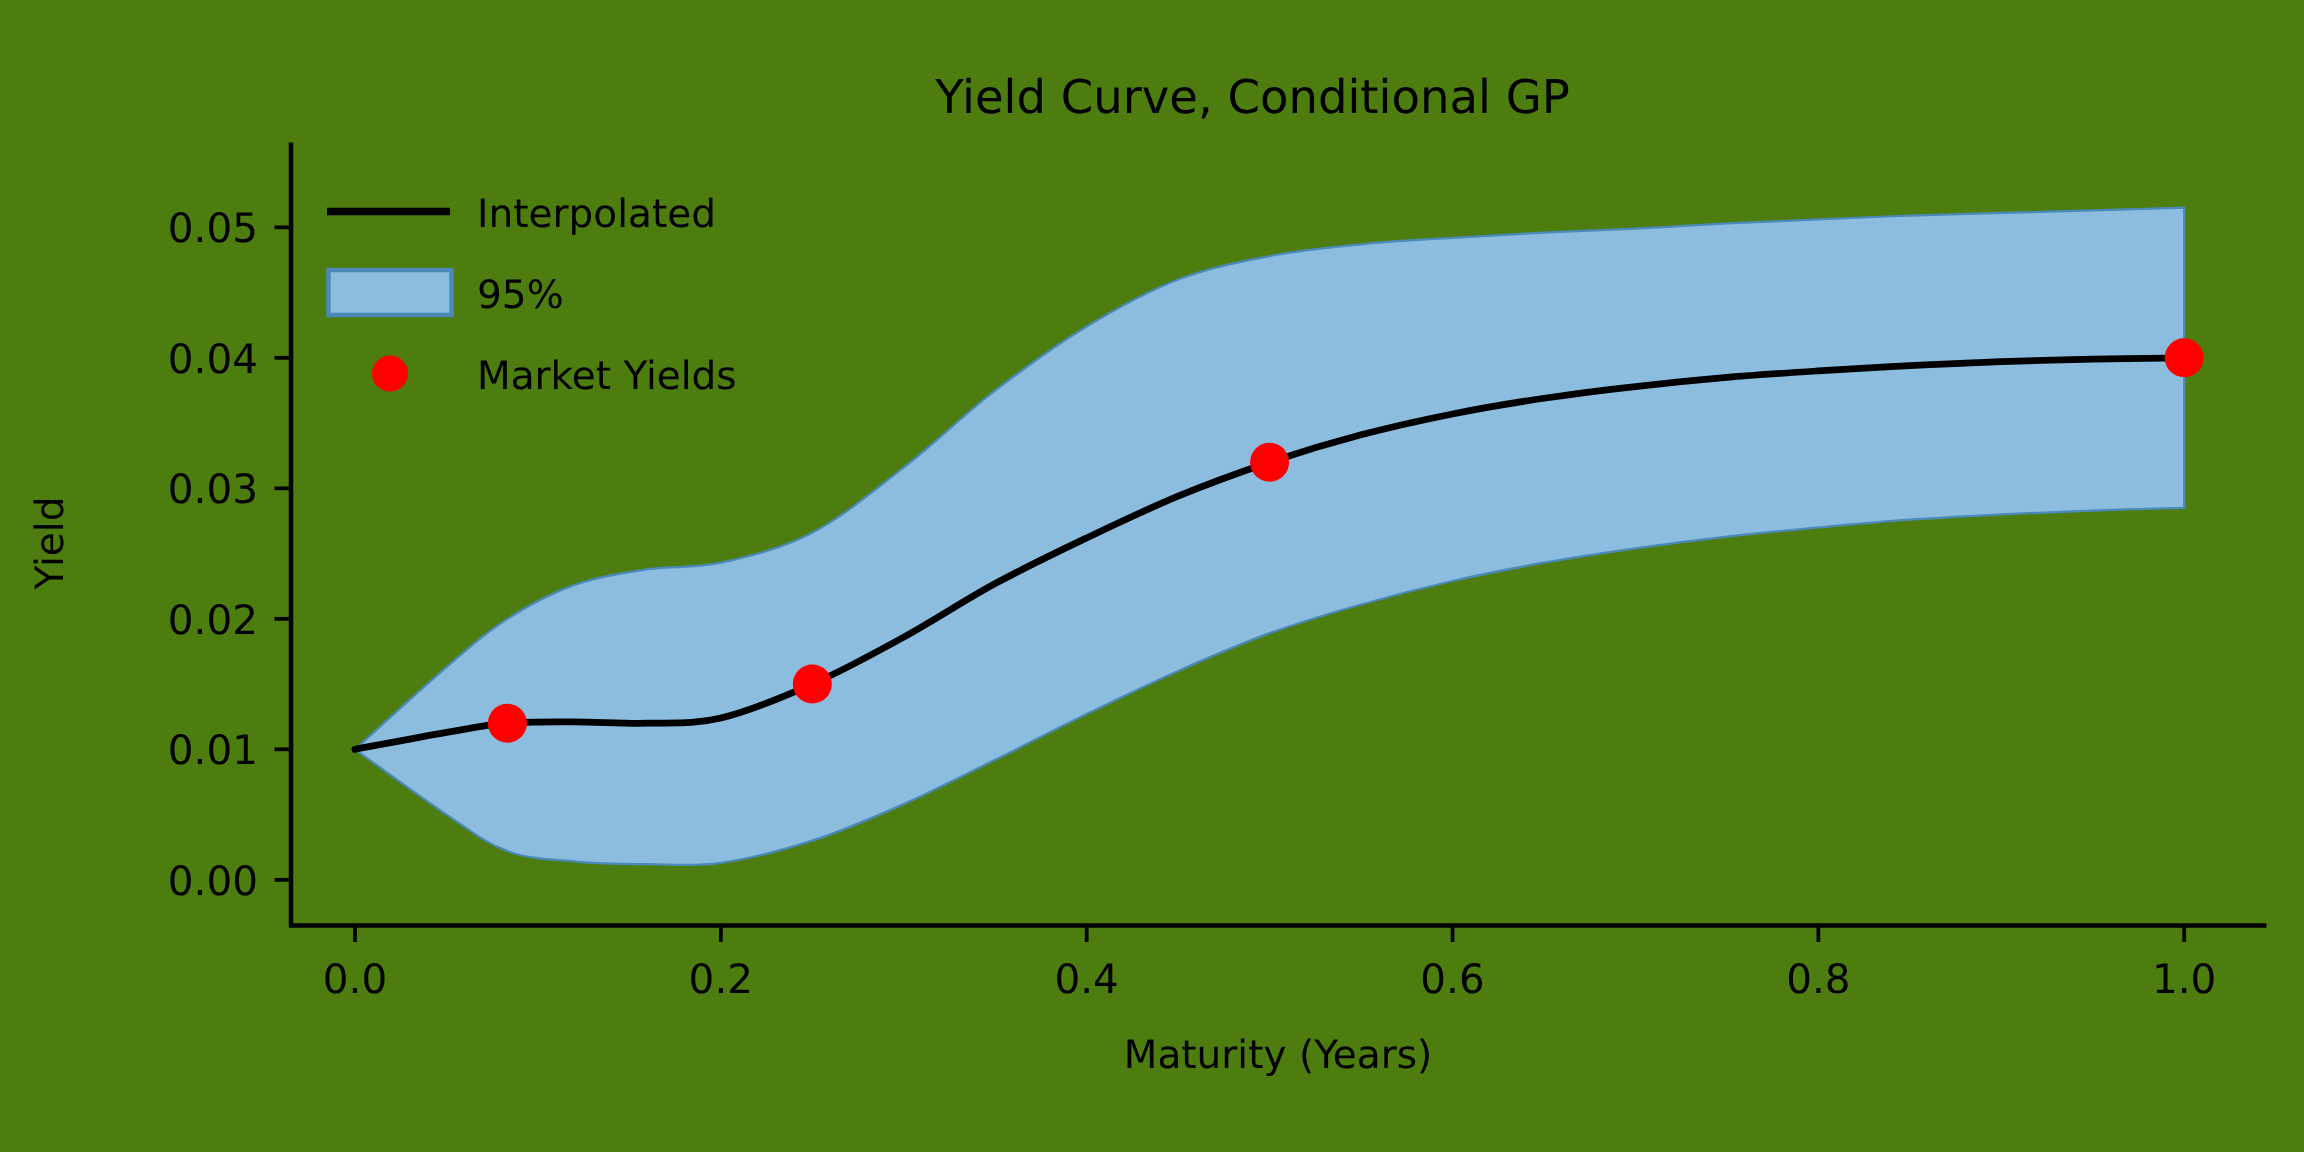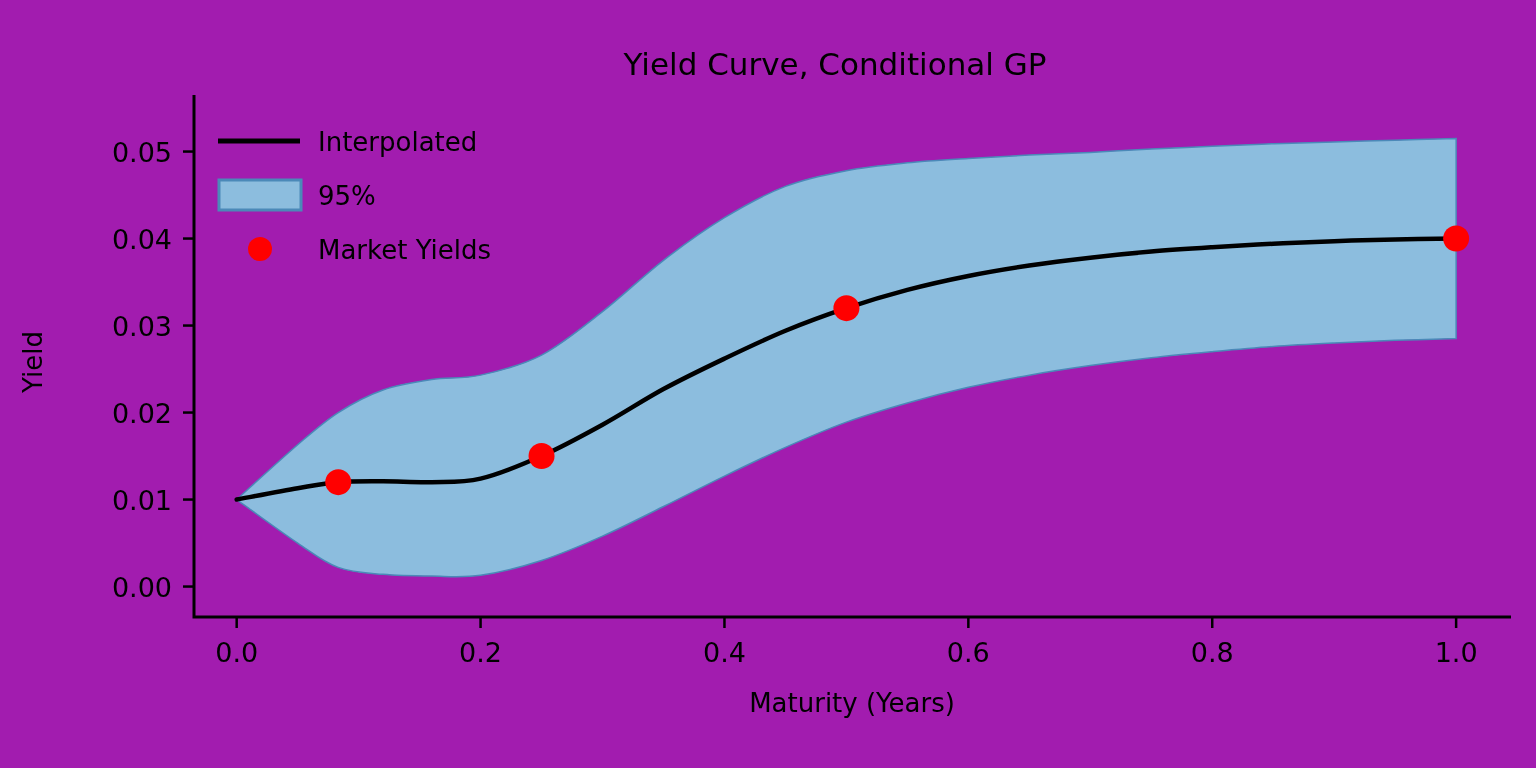--- a/index.html
+++ b/index.html
@@ -10,21 +10,21 @@
   body {
     width: 1536px;
     height: 768px;
     font-family: "DejaVu Sans", sans-serif;
     overflow: hidden;
   }
   #figure {
     position: relative;
     width: 1536px;
     height: 768px;
-    background: #a21caf;
+    background: #4d7c0f;
   }
   svg.plot {
     display: block;
     width: 1536px;
     height: 768px;
   }
   .title-text {
     font-family: "DejaVu Sans", sans-serif;
     font-size: 31px;
     fill: #000000;

